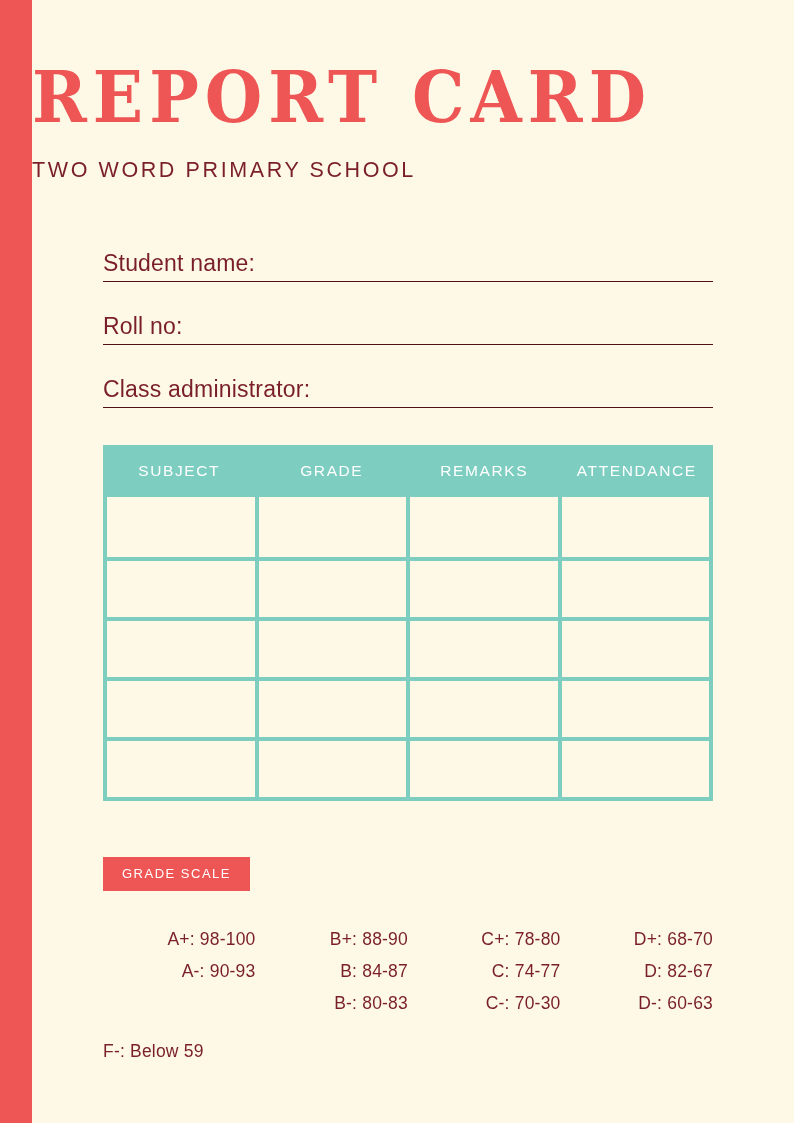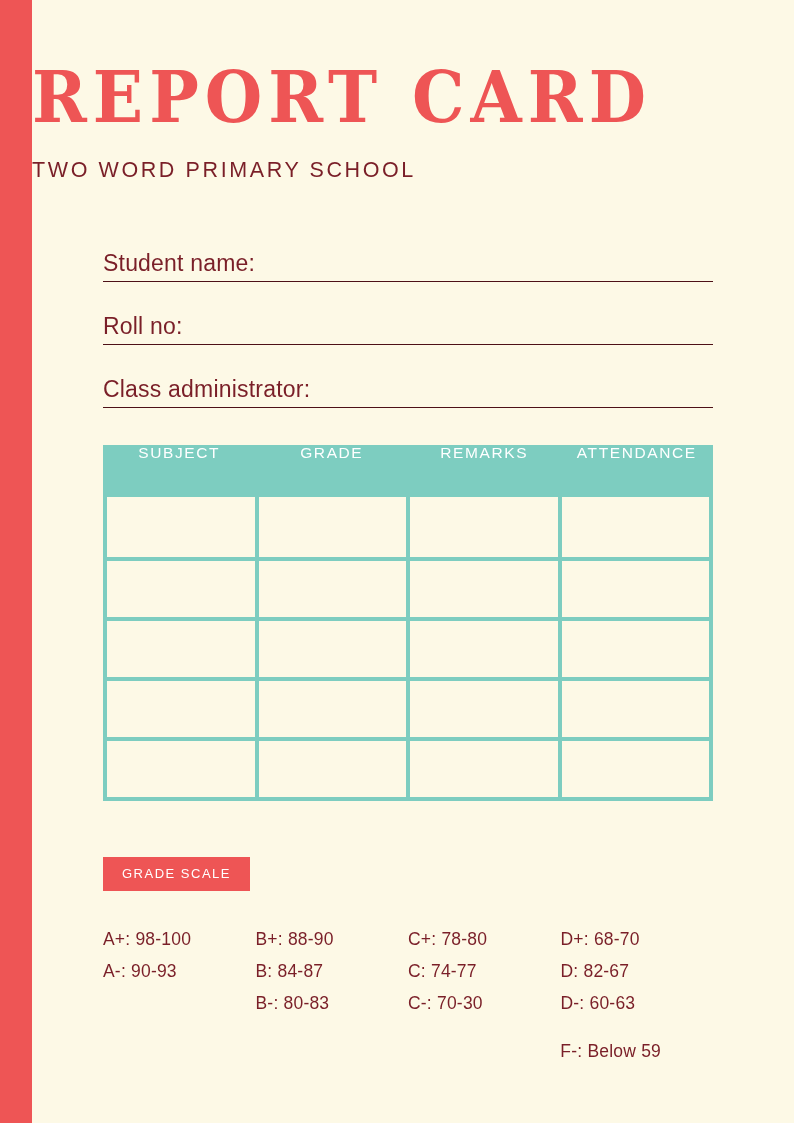--- a/index.html
+++ b/index.html
@@ -94,20 +94,21 @@
   #marks-table {
     position: absolute;
     left: 103px;
     top: 445px;
     width: 610px;
   }
   #table-head {
     display: flex;
     background: #7dcdc0;
     height: 52px;
+    align-items: center;
   }
   #table-head .th {
     flex: 1 1 0;
     text-align: center;
     color: #ffffff;
     font-size: 15.5px;
     letter-spacing: 1.6px;
     line-height: 1;
   }
   #table-body {
@@ -145,35 +146,36 @@
     background: #ee5555;
     color: #ffffff;
     font-size: 13px;
     letter-spacing: 1.5px;
     padding: 10px 19px 11px 19px;
     line-height: 1;
   }
   #grade-columns {
     display: flex;
     padding-top: 32px;
+    text-align: right;
   }
   .grade-col {
     flex: 1 1 0;
   }
   .grade-item {
     font-size: 17.5px;
     color: #7a1f28;
     line-height: 32px;
     letter-spacing: 0.2px;
     white-space: nowrap;
   }
   #failing-grade {
     padding-top: 22px;
     padding-right: 52px;
-    text-align: right;
+    text-align: left;
     font-size: 17.5px;
     color: #7a1f28;
     letter-spacing: 0.2px;
   }
 </style>
 </head>
 <body>
 
 <div id="page">
 

